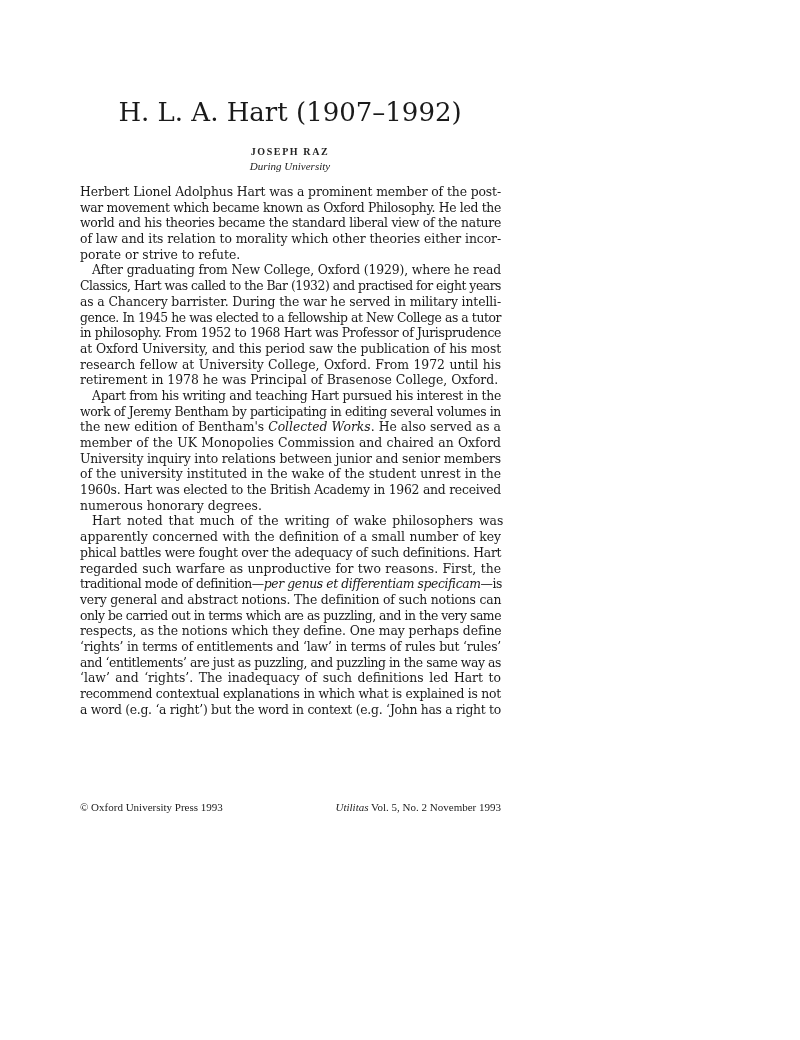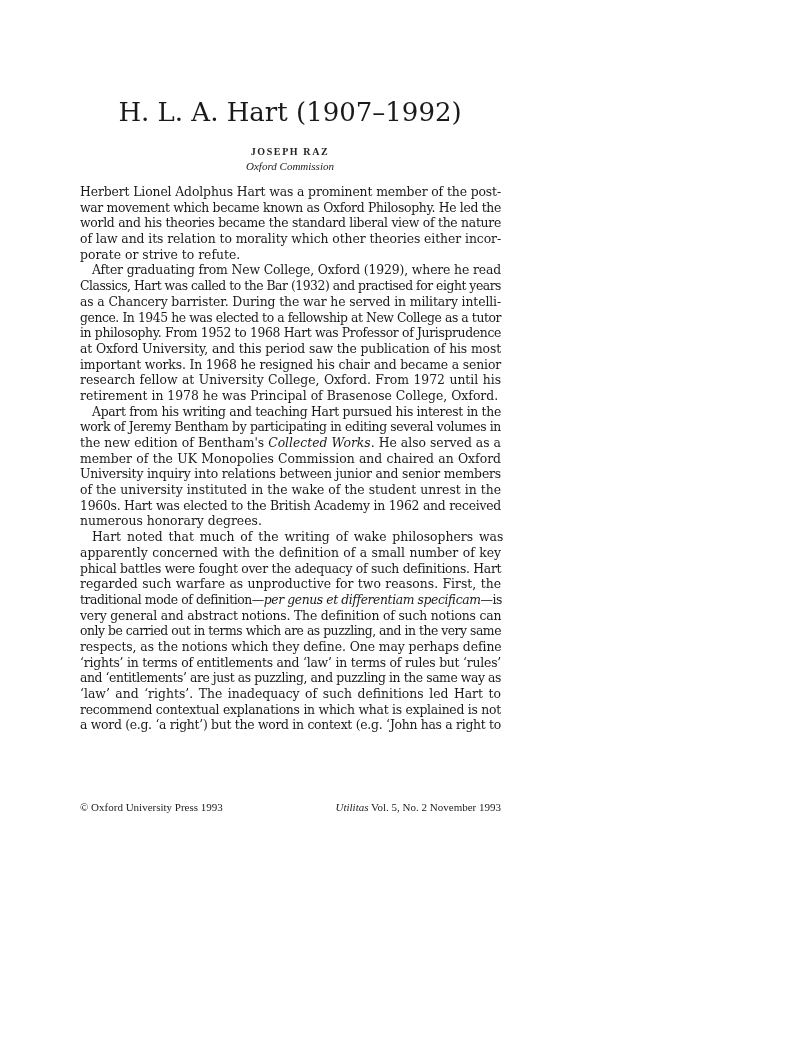--- a/index.html
+++ b/index.html
@@ -38,35 +38,34 @@
       display: flex; justify-content: space-between;
     }
     .footer .right .journal { font-style: italic; }
   </style>
 </head>
 <body>
 
 <div class="page">
   <h1 class="title">H. L. A. Hart (1907–1992)</h1>
   <div class="author">JOSEPH RAZ</div>
-  <div class="affil">Oxford Commission</div>
+  <div class="affil">During University</div>
 
   <div class="body" id="body">
       <span class="line" style="white-space: nowrap; word-spacing: 0px; letter-spacing: -0.117188px;">Herbert Lionel Adolphus Hart was a prominent member of the post-</span>
       <span class="line" style="white-space: nowrap; word-spacing: 0px; letter-spacing: -0.324219px;">war movement which became known as Oxford Philosophy. He led the</span>
       <span class="line" style="white-space: nowrap; word-spacing: 0px; letter-spacing: -0.279438px;">world and his theories became the standard liberal view of the nature</span>
       <span class="line" style="white-space: nowrap; word-spacing: 0px; letter-spacing: -0.0745536px;">of law and its relation to morality which other theories either incor-</span>
       <span class="line last" style="white-space: nowrap; word-spacing: 0px;">porate or strive to refute.</span>
       <span class="line indent" style="white-space: nowrap; word-spacing: 0px; letter-spacing: -0.135665px;">After graduating from New College, Oxford (1929), where he read</span>
       <span class="line" style="white-space: nowrap; word-spacing: 0px; letter-spacing: -0.473031px;">Classics, Hart was called to the Bar (1932) and practised for eight years</span>
       <span class="line" style="white-space: nowrap; word-spacing: 0px; letter-spacing: -0.115625px;">as a Chancery barrister. During the war he served in military intelli-</span>
       <span class="line" style="white-space: nowrap; word-spacing: 0px; letter-spacing: -0.429798px;">gence. In 1945 he was elected to a fellowship at New College as a tutor</span>
       <span class="line" style="white-space: nowrap; word-spacing: 0px; letter-spacing: -0.348116px;">in philosophy. From 1952 to 1968 Hart was Professor of Jurisprudence</span>
       <span class="line" style="white-space: nowrap; word-spacing: 0px; letter-spacing: -0.117527px;">at Oxford University, and this period saw the publication of his most</span>
-      <span class="line" style="white-space: nowrap; word-spacing: 0px; letter-spacing: -0.148911px;">important works. In 1968 he resigned his chair and became a senior</span>
       <span class="line" style="white-space: nowrap; word-spacing: 0.480903px;">research fellow at University College, Oxford. From 1972 until his</span>
       <span class="line last" style="white-space: nowrap; word-spacing: 0px;">retirement in 1978 he was Principal of Brasenose College, Oxford.</span>
       <span class="line indent" style="white-space: nowrap; word-spacing: 0px; letter-spacing: -0.302619px;">Apart from his writing and teaching Hart pursued his interest in the</span>
       <span class="line" style="white-space: nowrap; word-spacing: 0px; letter-spacing: -0.348505px;">work of Jeremy Bentham by participating in editing several volumes in</span>
       <span class="line" style="white-space: nowrap; word-spacing: 0.0667614px;"><span>the new edition of Bentham's </span><em>Collected Works</em><span>. He also served as a</span></span>
       <span class="line" style="white-space: nowrap; word-spacing: 0.355903px;">member of the UK Monopolies Commission and chaired an Oxford</span>
       <span class="line" style="white-space: nowrap; word-spacing: 0px; letter-spacing: -0.168144px;">University inquiry into relations between junior and senior members</span>
       <span class="line" style="white-space: nowrap; word-spacing: 0.0611979px;">of the university instituted in the wake of the student unrest in the</span>
       <span class="line" style="white-space: nowrap; word-spacing: 0px; letter-spacing: -0.242537px;">1960s. Hart was elected to the British Academy in 1962 and received</span>
       <span class="line last" style="white-space: nowrap; word-spacing: 0px;">numerous honorary degrees.</span>

